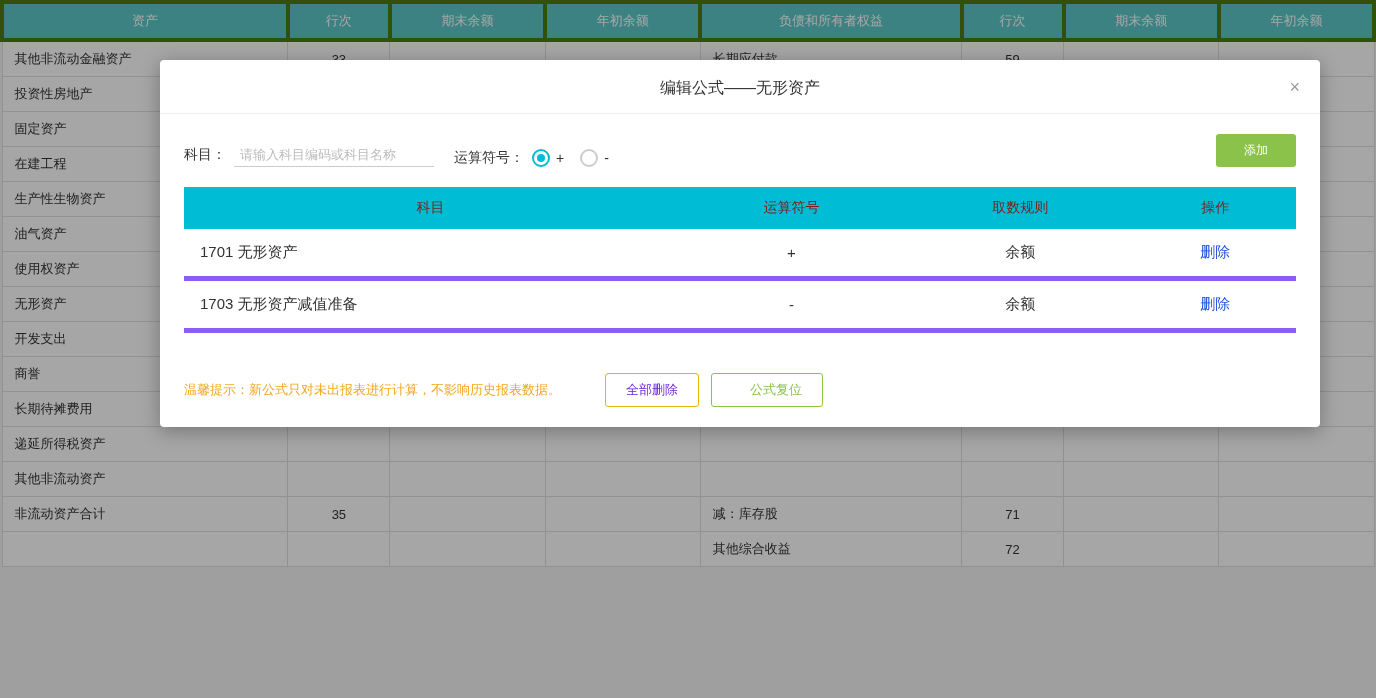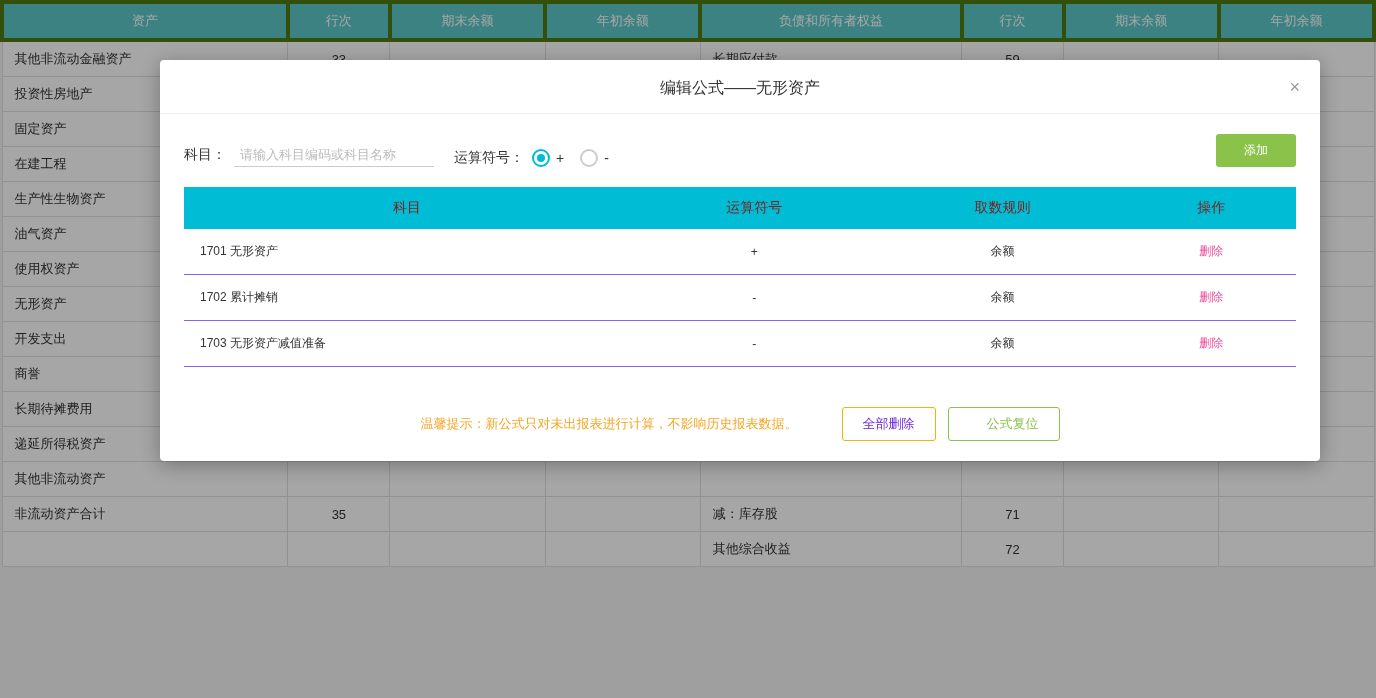--- a/index.html
+++ b/index.html
@@ -234,44 +234,44 @@
       background: #00bcd4;
       color: #7f1d1d;
       padding: 12px 16px;
       text-align: center;
       font-weight: normal;
       font-size: 14px;
     }
 
     .data-table td {
       padding: 14px 16px;
-      border-bottom: 1px solid #8b5cf6;
+      border-bottom: 5px solid #8b5cf6;
       text-align: center;
       color: #333;
-      font-size: 12px;
+      font-size: 15px;
       margin-top: 25px;
     }
 
     .data-table td.subject-cell {
       text-align: left;
     }
 
     .delete-link {
-      color: #ec4899;
+      color: #1d4ed8;
       cursor: pointer;
       text-decoration: none;
       text-align: center;
     }
 
     
     .modal-footer {
       padding: 0 24px 20px;
       display: flex;
       align-items: center;
-      justify-content: center;
+      justify-content: flex-start;
       gap: 44px;
     }
 
     .footer-tip {
       font-size: 13px;
       color: #f5a623;
     }
 
     .footer-actions {
       display: flex;
@@ -510,26 +510,20 @@
         </tr>
       </thead>
       <tbody id="formula-tbody">
       <tr>
             <td class="subject-cell">1701 无形资产</td>
             <td>+</td>
             <td>余额</td>
             <td><a class="delete-link">删除</a></td>
           </tr>
           <tr>
-            <td class="subject-cell">1702 累计摊销</td>
-            <td>-</td>
-            <td>余额</td>
-            <td><a class="delete-link">删除</a></td>
-          </tr>
-          <tr>
             <td class="subject-cell">1703 无形资产减值准备</td>
             <td>-</td>
             <td>余额</td>
             <td><a class="delete-link">删除</a></td>
           </tr>
         </tbody>
     </table>
   </div>
 
   <div class="modal-footer">

